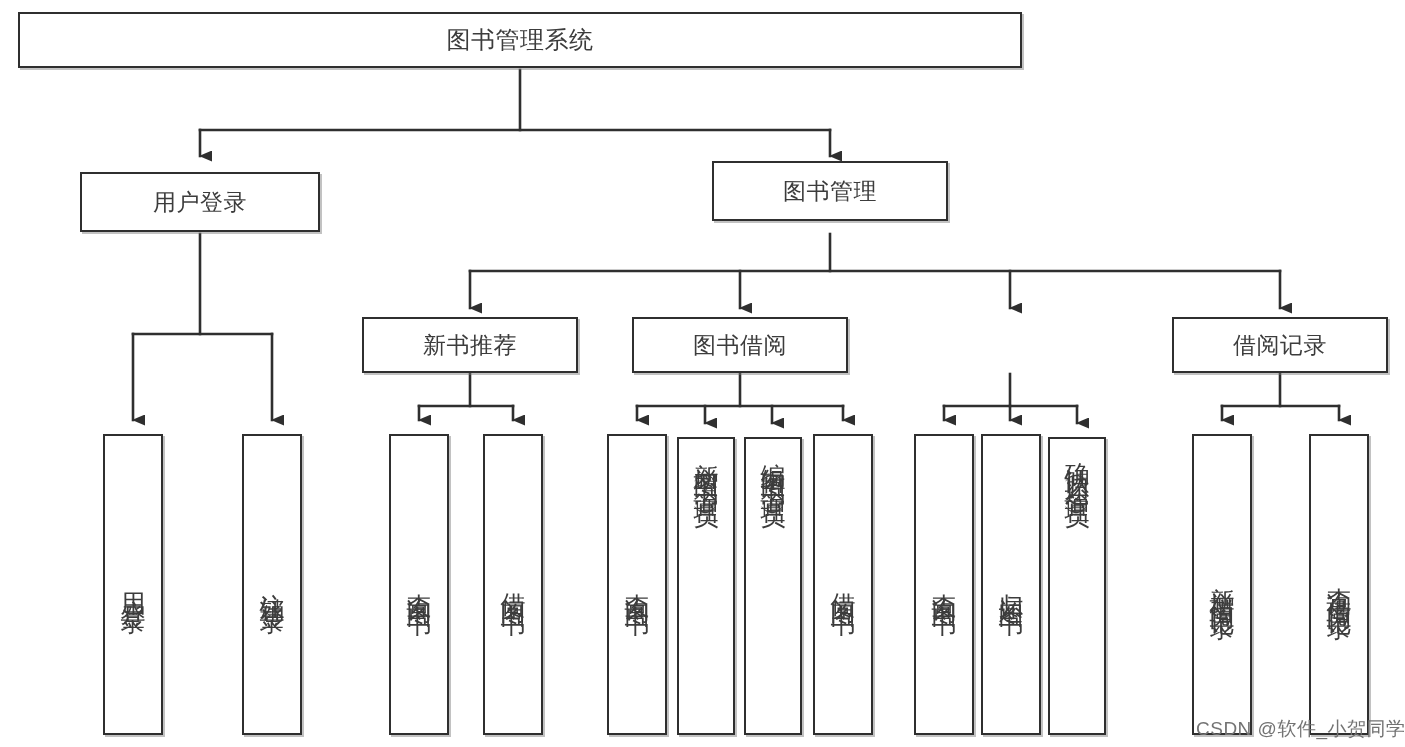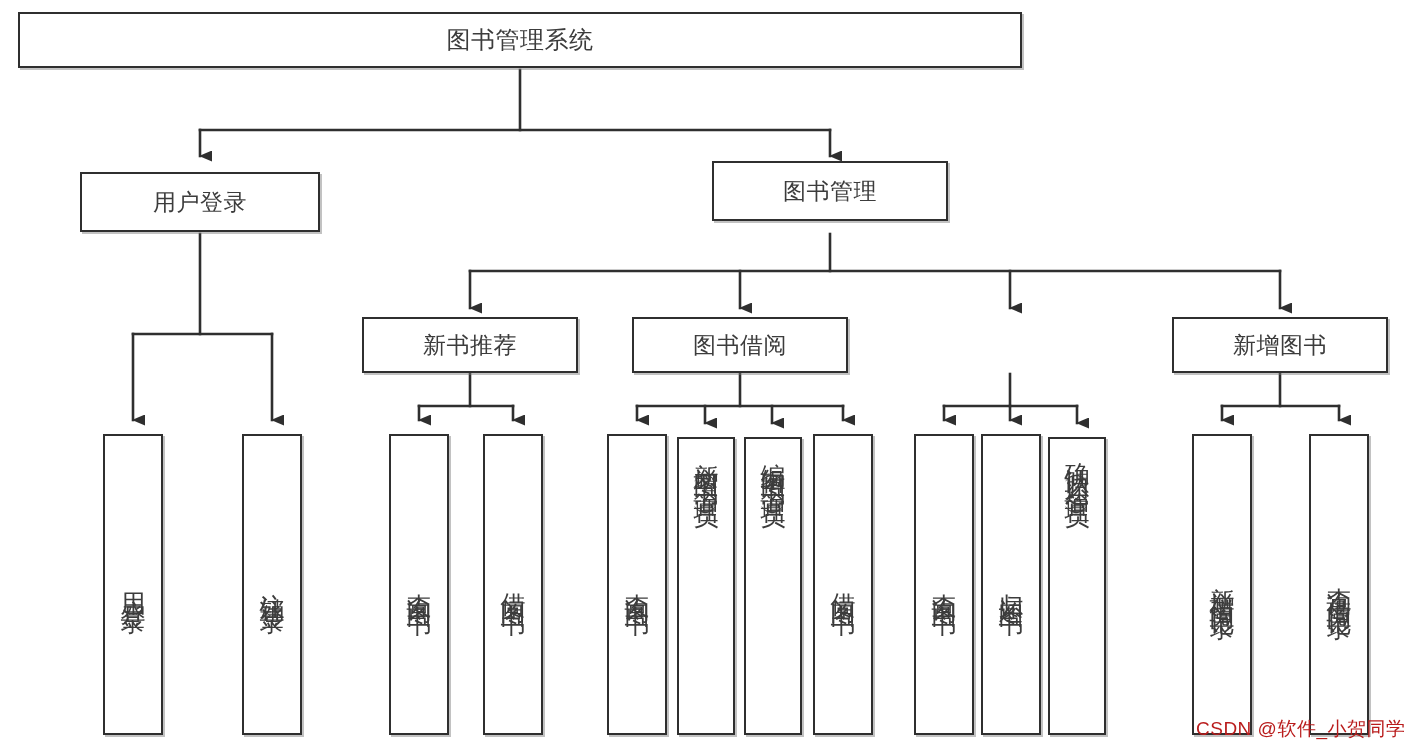--- a/index.html
+++ b/index.html
@@ -70,21 +70,21 @@
   }
   .node.vert.center-text {
     align-items: center;
   }
   .node.vert.center-text .label {
     padding-top: 0;
   }
   .watermark {
     position: absolute;
     font-size: 19px;
-    color: #b91c1c;
+    color: #737373;
     white-space: nowrap;
     letter-spacing: 0.5px;
   }
 </style>
 </head>
 <body>
 
 <div id="diagram-root">
 
   <svg class="connectors" viewBox="0 0 1405 747" width="1405" height="747" xmlns="http://www.w3.org/2000/svg">
@@ -148,21 +148,21 @@
     <span class="label">图书管理</span>
   </div>
 
   <div class="node horiz" style="left:362px; top:317px; width:216px; height:56px;">
     <span class="label">新书推荐</span>
   </div>
   <div class="node horiz" style="left:632px; top:317px; width:216px; height:56px;">
     <span class="label">图书借阅</span>
   </div>
   <div class="node horiz" style="left:1172px; top:317px; width:216px; height:56px;">
-    <span class="label">新增图书</span>
+    <span class="label">借阅记录</span>
   </div>
 
   <div class="node vert center-text" style="left:103px; top:434px; width:60px; height:301px;">
     <span class="label">用户登录</span>
   </div>
   <div class="node vert center-text" style="left:242px; top:434px; width:60px; height:301px;">
     <span class="label">注销登录</span>
   </div>
 
   <div class="node vert center-text" style="left:389px; top:434px; width:60px; height:301px;">

